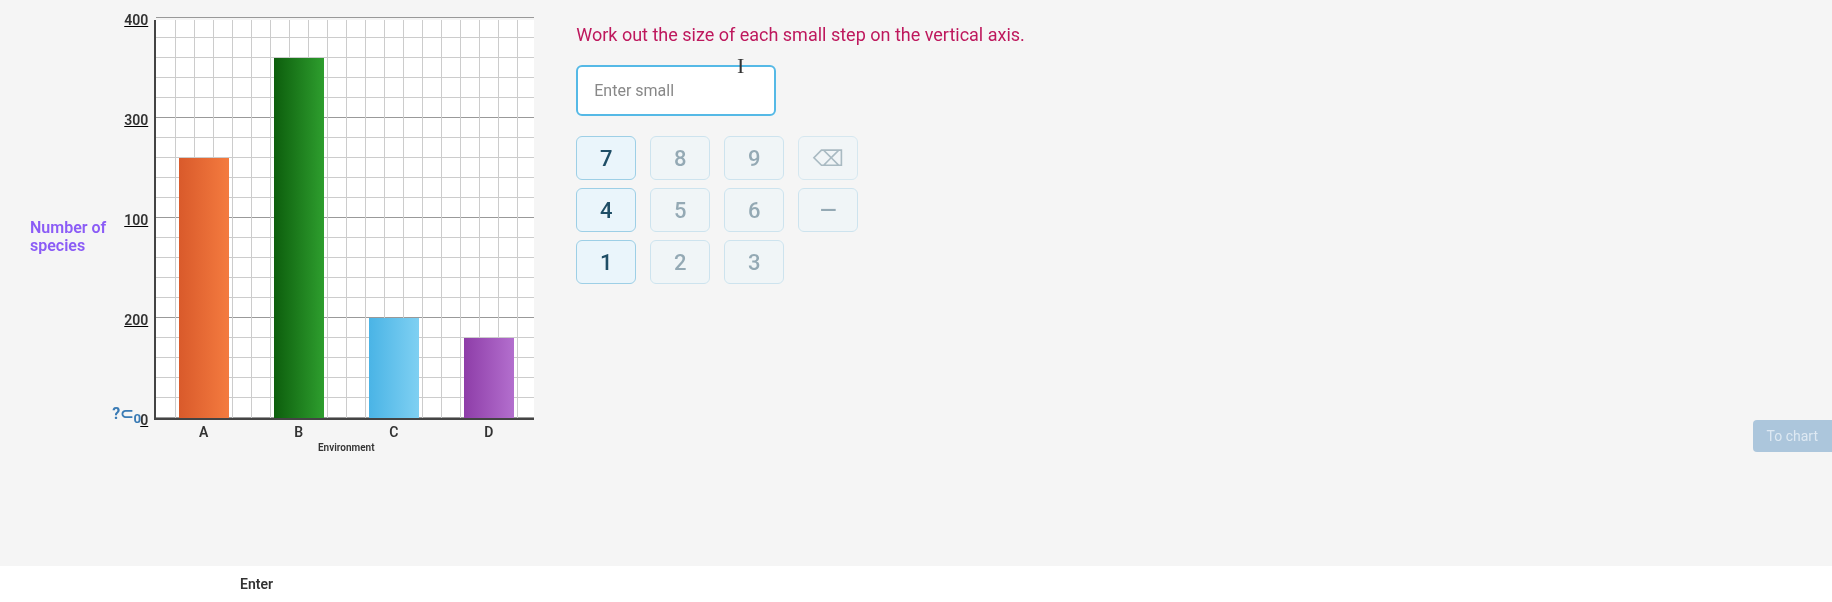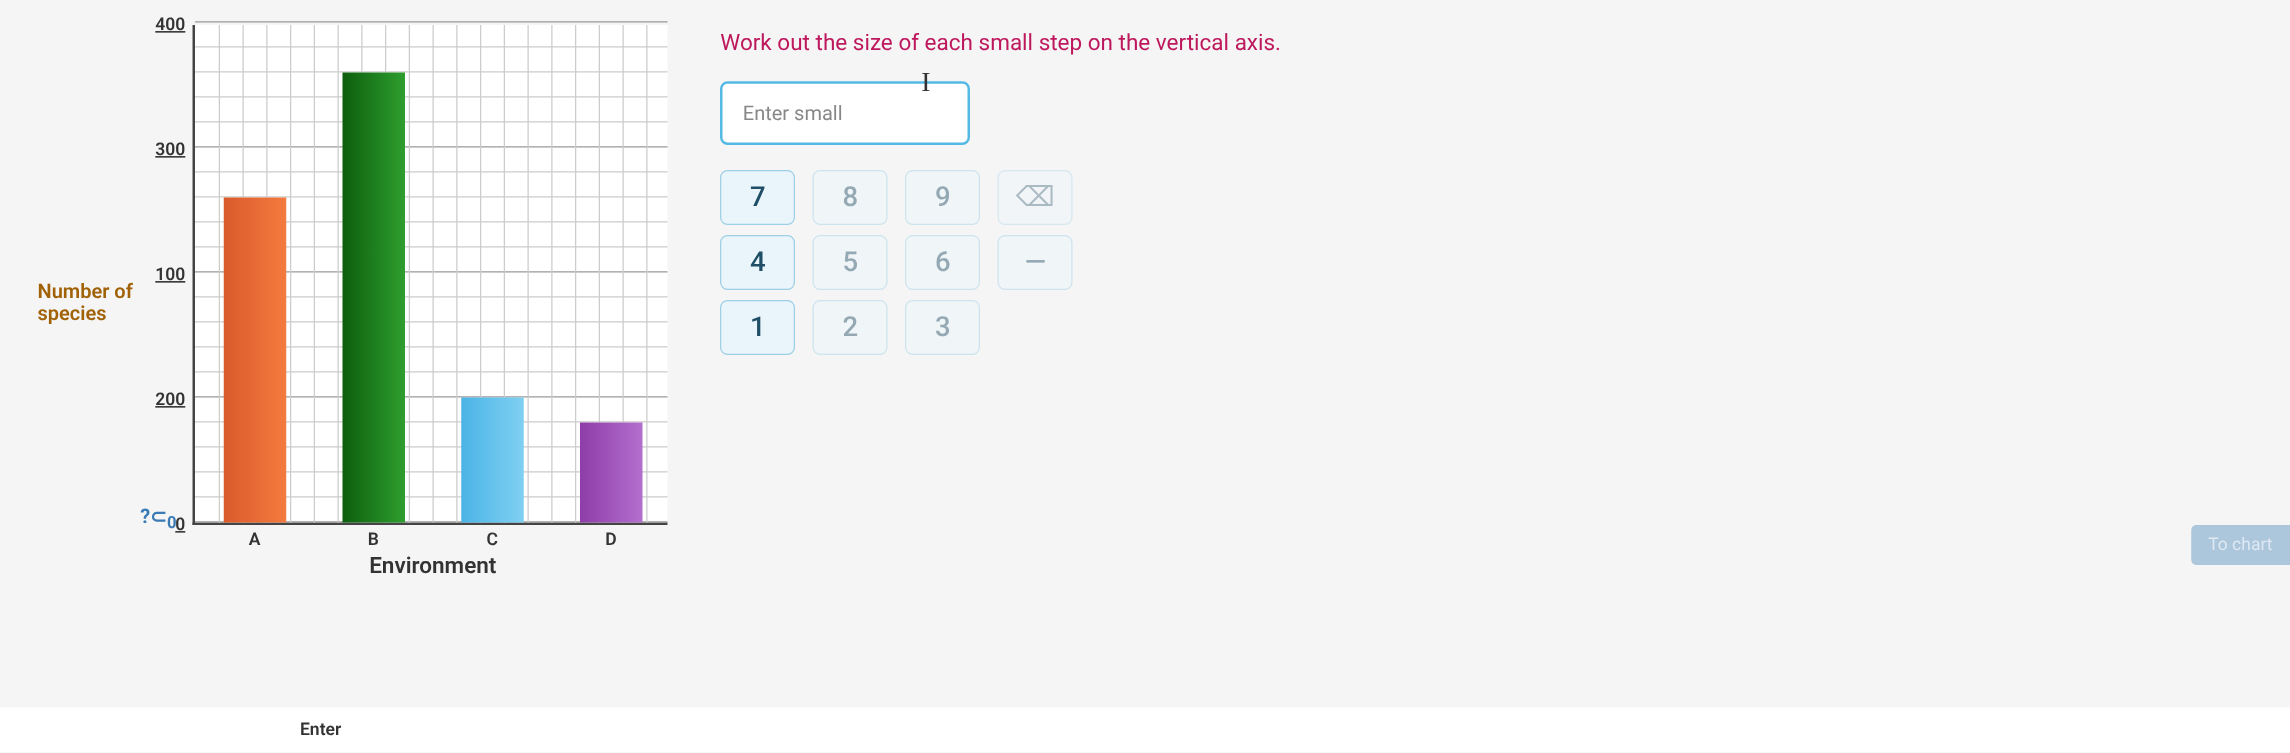--- a/index.html
+++ b/index.html
@@ -22,21 +22,21 @@
   gap: 10px;
 }
 .y-label-wrap {
   display: flex;
   flex-direction: column;
   align-items: center;
   justify-content: center;
 }
 .y-label {
   font-size: 16px;
-  color: #a16207;
+  color: #8b5cf6;
   font-weight: 600;
   line-height: 1.1;
   text-align: left;
   margin-right: 8px;
 }
 .chart-with-axes {
   display: flex;
   flex-direction: column;
 }
 .chart-row {
@@ -90,21 +90,21 @@
   margin-left: 0;
   width: 380px;
   font-size: 14px;
   font-weight: 600;
   color: #333;
   padding-top: 4px;
 }
 .x-ticks span { text-align: center; }
 .x-label {
   text-align: center;
-  font-size: 18px;
+  font-size: 10px;
   font-weight: 600;
   color: #333;
   margin-top: 2px;
 }
 .right-panel {
   flex: 1;
   padding-top: 4px;
 }
 .instruction {
   font-size: 26px;

